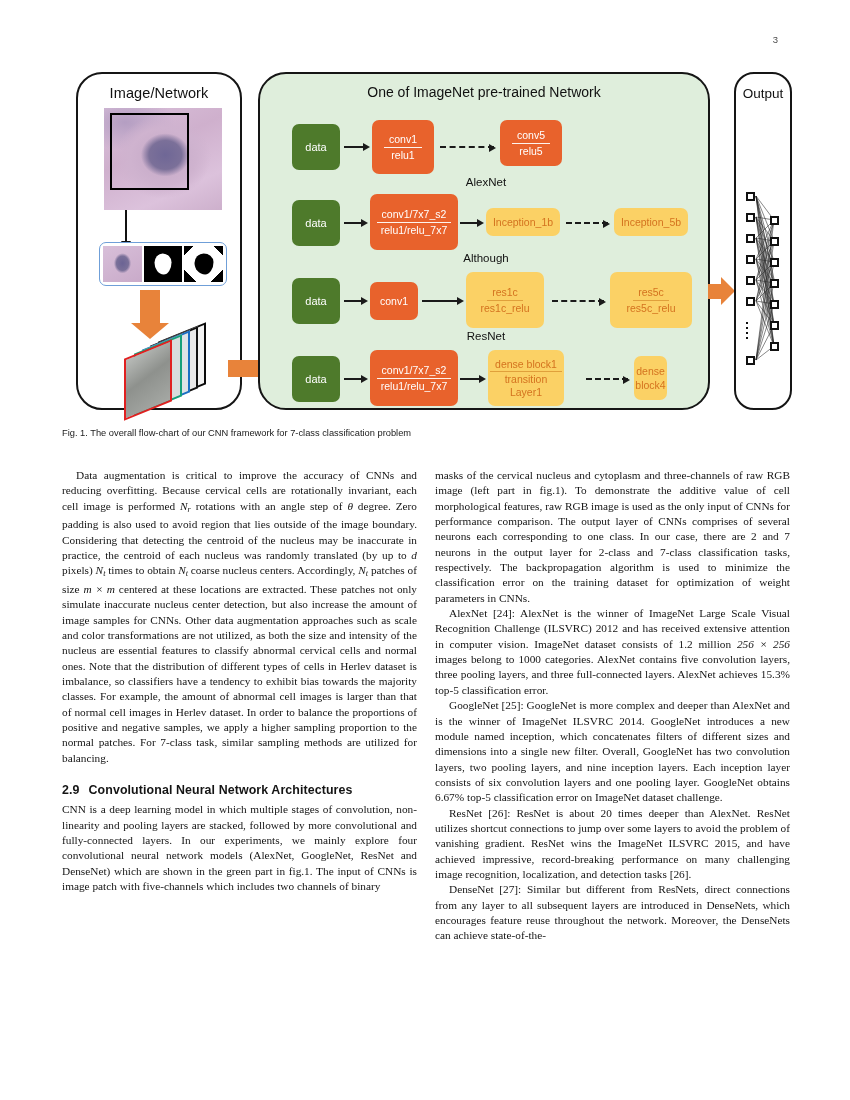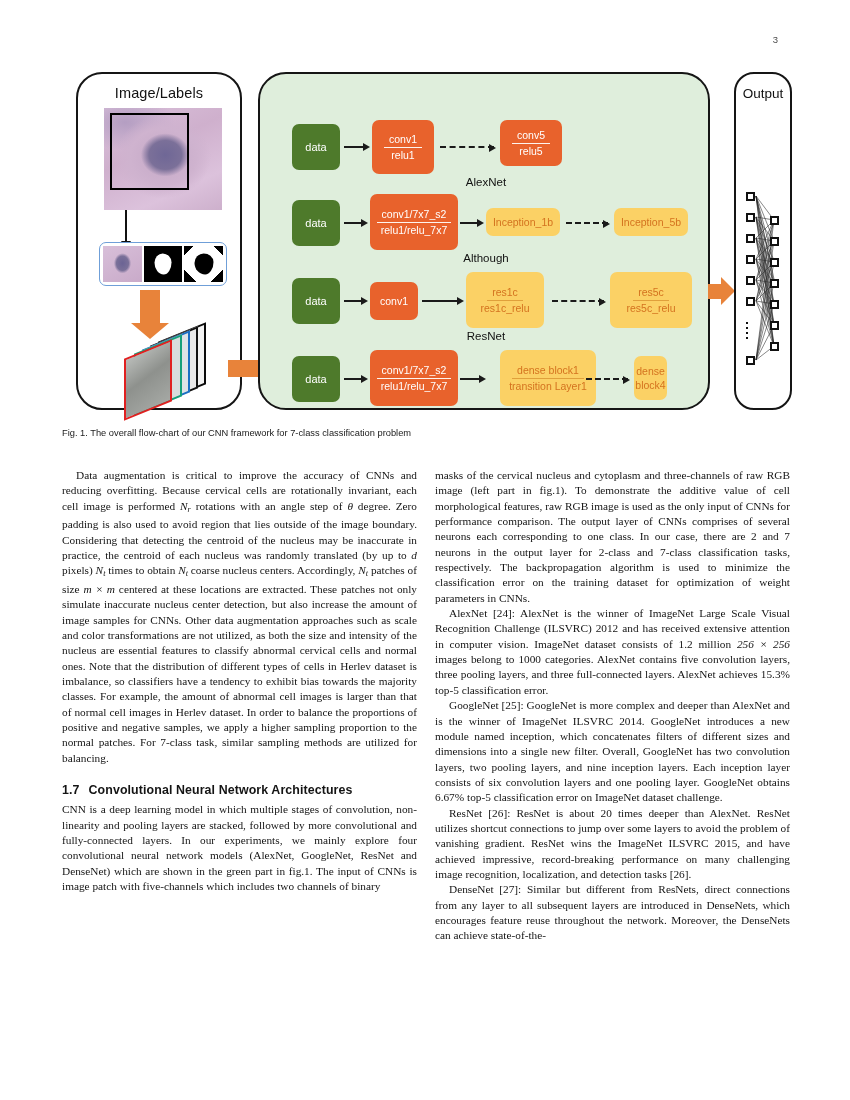--- a/index.html
+++ b/index.html
@@ -231,21 +231,21 @@
 </head>
 <body>
 
 <div class="page">
 
   <div class="page-num">3</div>
 
   <div class="figure">
 
     <div class="panel" id="panel-images">
-      <div class="panel-title">Image/Labels</div>
+      <div class="panel-title">Image/Network</div>
 
       <div class="cellimg">
         <div class="bbox"></div>
       </div>
       <div class="arrow-down-thin"></div>
 
       <div class="triptych">
         <div class="tile raw"></div>
         <div class="tile mask-nuc"></div>
         <div class="tile mask-cyt">
@@ -260,20 +260,21 @@
         <div class="sheet s2"></div>
         <div class="sheet s3"></div>
         <div class="sheet s4"></div>
         <div class="sheet s5"></div>
       </div>
 
       <div class="arrow-fat-right-left"></div>
     </div>
 
     <div class="panel" id="panel-network">
+      <div class="panel-title">One of ImageNet pre-trained Network</div>
 
       <div class="net-row" style="top:44px;height:70px">
         <div class="node data" style="left:32px;top:6px;width:48px;height:46px">
           <div class="top">data</div>
         </div>
         <div class="arr" style="left:84px;top:28px;width:24px"></div>
         <div class="node orange split" style="left:112px;top:2px;width:62px;height:54px">
           <div class="top">conv1</div>
           <div class="bot">relu1</div>
         </div>
@@ -329,21 +330,21 @@
       <div class="net-row" style="top:272px;height:74px">
         <div class="node data" style="left:32px;top:10px;width:48px;height:46px">
           <div class="top">data</div>
         </div>
         <div class="arr" style="left:84px;top:32px;width:22px"></div>
         <div class="node orange split" style="left:110px;top:4px;width:88px;height:56px">
           <div class="top">conv1/7x7_s2</div>
           <div class="bot">relu1/relu_7x7</div>
         </div>
         <div class="arr" style="left:200px;top:32px;width:24px"></div>
-        <div class="node yellow split" style="left:240px;top:4px;width:96px;height:56px">
+        <div class="node yellow split" style="left:228px;top:4px;width:76px;height:56px">
           <div class="top">dense block1</div>
           <div class="bot">transition Layer1</div>
         </div>
         <div class="arr dashed" style="left:326px;top:32px;width:42px"></div>
         <div class="node yellow" style="left:374px;top:10px;width:33px;height:44px">
           <div class="top">dense</div>
           <div class="bot">block4</div>
         </div>
       </div>
     </div>
@@ -426,21 +427,21 @@
         <div class="neuron" style="left:34px;top:247px"></div>
         <div class="neuron" style="left:34px;top:268px"></div>
       </div>
     </div>
   </div>
 
   <div class="caption">Fig. 1.  The overall flow-chart of our CNN framework for 7-class classification problem</div>
 
   <div class="col" id="col-left">
     <p><span>Data augmentation is critical to improve the accuracy of CNNs and reducing overfitting. Because cervical cells are rotationally invariant, each cell image is performed </span><span class="it">N</span><span class="sub">r</span><span> rotations with an angle step of </span><span class="it">θ</span><span> degree. Zero padding is also used to avoid region that lies outside of the image boundary. Considering that detecting the centroid of the nucleus may be inaccurate in practice, the centroid of each nucleus was randomly translated (by up to </span><span class="it">d</span><span> pixels) </span><span class="it">N</span><span class="sub">t</span><span> times to obtain </span><span class="it">N</span><span class="sub">t</span><span> coarse nucleus centers. Accordingly, </span><span class="it">N</span><span class="sub">t</span><span> patches of size </span><span class="it">m × m</span><span> centered at these locations are extracted. These patches not only simulate inaccurate nucleus center detection, but also increase the amount of image samples for CNNs. Other data augmentation approaches such as scale and color transformations are not utilized, as both the size and intensity of the nucleus are essential features to classify abnormal cervical cells and normal ones. Note that the distribution of different types of cells in Herlev dataset is imbalance, so classifiers have a tendency to exhibit bias towards the majority classes. For example, the amount of abnormal cell images is larger than that of normal cell images in Herlev dataset. In order to balance the proportions of positive and negative samples, we apply a higher sampling proportion to the normal patches. For 7-class task, similar sampling methods are utilized for balancing.</span></p>
-    <h2><span class="sec">1.7</span><span>Convolutional Neural Network Architectures</span></h2>
+    <h2><span class="sec">2.9</span><span>Convolutional Neural Network Architectures</span></h2>
     <p class="noindent">CNN is a deep learning model in which multiple stages of convolution, non-linearity and pooling layers are stacked, followed by more convolutional and fully-connected layers. In our experiments, we mainly explore four convolutional neural network models (AlexNet, GoogleNet, ResNet and DenseNet) which are shown in the green part in fig.1. The input of CNNs is image patch with five-channels which includes two channels of binary</p>
   </div>
 
   <div class="col" id="col-right">
     <p class="noindent">masks of the cervical nucleus and cytoplasm and three-channels of raw RGB image (left part in fig.1). To demonstrate the additive value of cell morphological features, raw RGB image is used as the only input of CNNs for performance comparison. The output layer of CNNs comprises of several neurons each corresponding to one class. In our case, there are 2 and 7 neurons in the output layer for 2-class and 7-class classification tasks, respectively. The backpropagation algorithm is used to minimize the classification error on the training dataset for optimization of weight parameters in CNNs.</p>
     <p><span>AlexNet [24]: AlexNet is the winner of ImageNet Large Scale Visual Recognition Challenge (ILSVRC) 2012 and has received extensive attention in computer vision. ImageNet dataset consists of 1.2 million </span><span class="it">256 × 256</span><span> images belong to 1000 categories. AlexNet contains five convolution layers, three pooling layers, and three full-connected layers. AlexNet achieves 15.3% top-5 classification error.</span></p>
     <p>GoogleNet [25]: GoogleNet is more complex and deeper than AlexNet and is the winner of ImageNet ILSVRC 2014. GoogleNet introduces a new module named inception, which concatenates filters of different sizes and dimensions into a single new filter. Overall, GoogleNet has two convolution layers, two pooling layers, and nine inception layers. Each inception layer consists of six convolution layers and one pooling layer. GoogleNet obtains 6.67% top-5 classification error on ImageNet dataset challenge.</p>
     <p>ResNet [26]: ResNet is about 20 times deeper than AlexNet. ResNet utilizes shortcut connections to jump over some layers to avoid the problem of vanishing gradient. ResNet wins the ImageNet ILSVRC 2015, and have achieved impressive, record-breaking performance on many challenging image recognition, localization, and detection tasks [26].</p>
     <p>DenseNet [27]: Similar but different from ResNets, direct connections from any layer to all subsequent layers are introduced in DenseNets, which encourages feature reuse throughout the network. Moreover, the DenseNets can achieve state-of-the-</p>
   </div>

